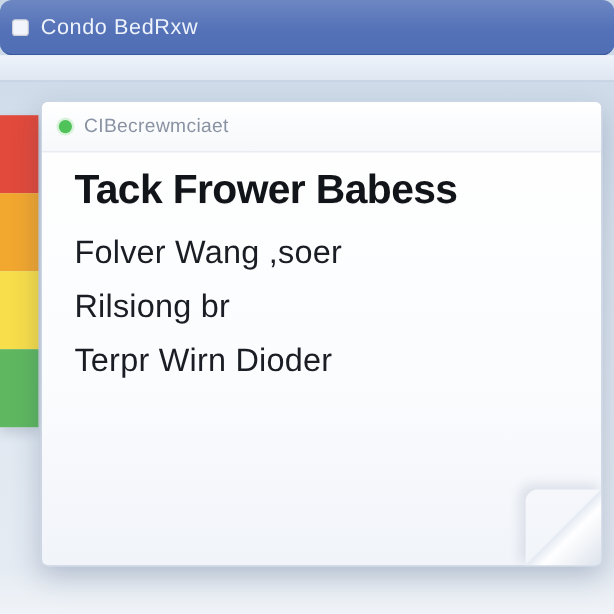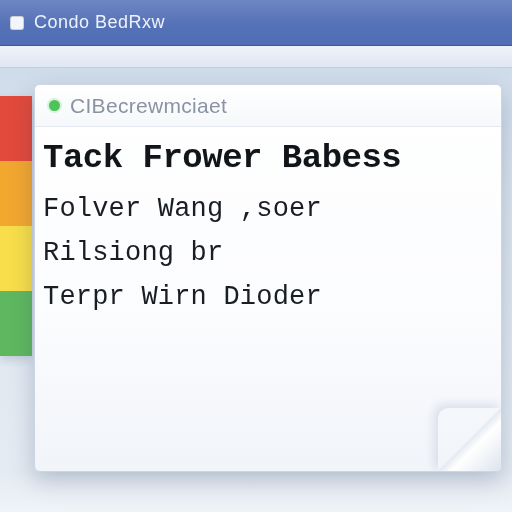--- a/index.html
+++ b/index.html
@@ -14,20 +14,21 @@
   .titlebar {
     height: 46px;
     background: linear-gradient(180deg, #6d87c2 0%, #5572b8 55%, #4f6eb3 100%);
     border-bottom: 1px solid #3a5aa0;
     display: flex;
     align-items: center;
     padding: 0 10px;
     color: #eef3fb;
     font-size: 18px;
     letter-spacing: .5px;
+    border-radius: 10px;
   }
   .titlebar-left {
     width: 14px; height: 14px;
     border-radius: 3px;
     background: #f2f6fc;
     margin-right: 10px;
     box-shadow: inset 0 0 0 1px rgba(0,0,0,.15);
   }
 
   
@@ -78,27 +79,26 @@
     border-bottom: 1px solid #e4e9f1;
     background: linear-gradient(180deg, #ffffff, #f6f8fb);
   }
   .status-dot {
     width: 11px; height: 11px; border-radius: 50%;
     background: #4fc25a;
     box-shadow: 0 0 0 2px #d8f2db;
   }
   .url-text {
     color: #8a93a3;
-    font-size: 21px;
+    font-size: 16px;
     letter-spacing: .3px;
   }
 
   .panel-body {
-    padding: 12px 20px 20px 8px;
-    font-family: Liberation Mono, monospace;
+    padding: 12px 20px 20px 27px;
   }
   .headline {
     font-size: 34px;
     font-weight: 700;
     color: #111418;
     letter-spacing: -.5px;
     margin-bottom: 10px;
     text-shadow: 0 1px 0 rgba(0,0,0,.05);
   }
   .list {

